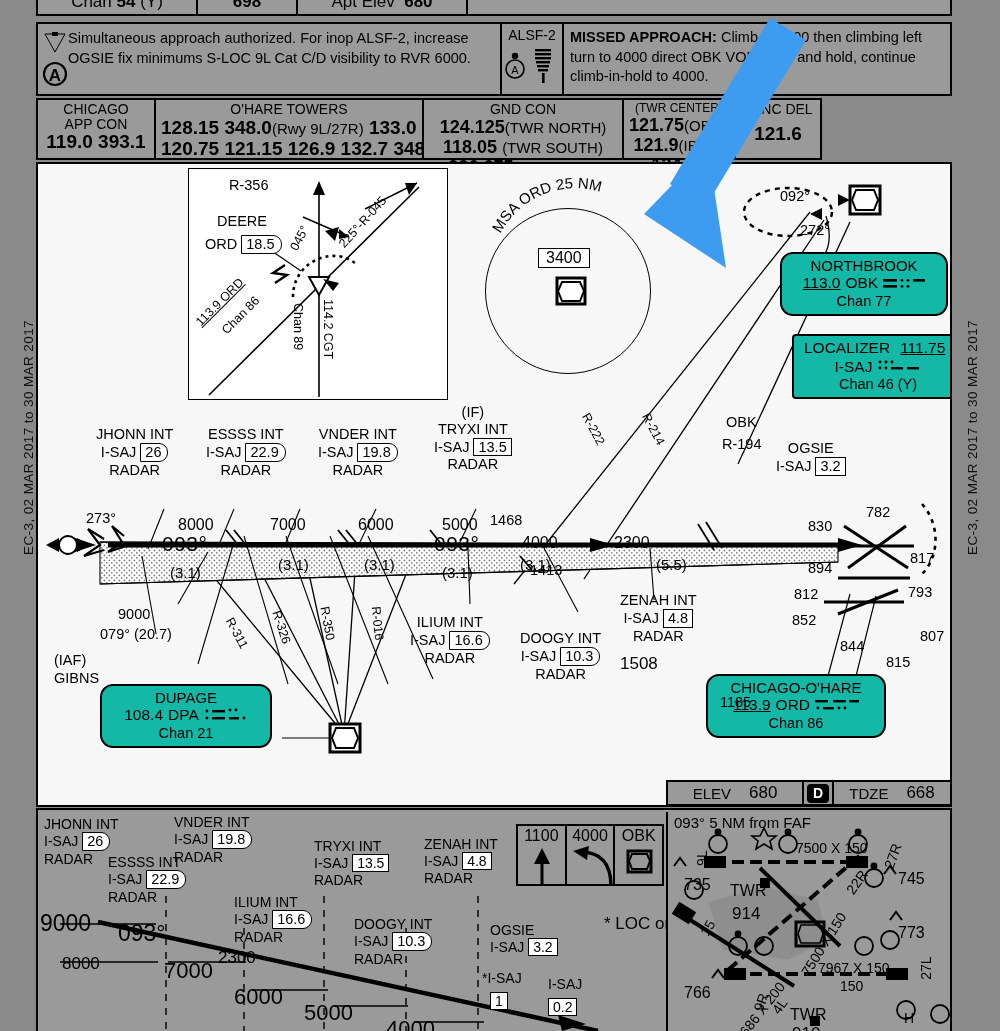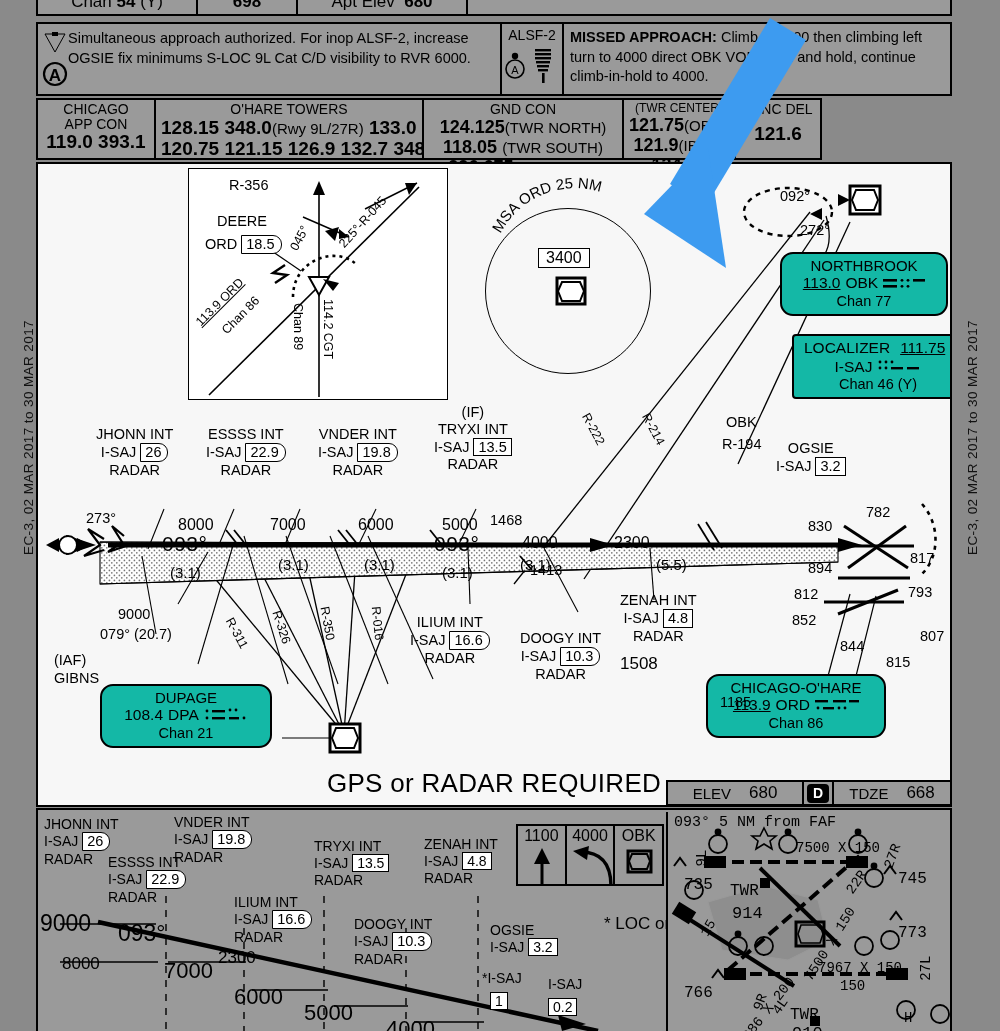--- a/index.html
+++ b/index.html
@@ -122,21 +122,21 @@
   #elev-row .c { display:flex; align-items:center; justify-content:center;
       font-size:15px; border-right:2px solid #000; }
   #elev-row .c:last-child { border-right:none; }
   #dbadge { width:22px; height:19px; background:#000; color:#fff; border-radius:4px;
       font-size:14px; font-weight:bold; display:flex; align-items:center;
       justify-content:center; }
 
   #botpanel { left:36px; top:808px; width:916px; height:223px; border:2px solid #000;
       border-bottom:none; background:#9a9a9a; overflow:hidden; }
   #apt-inset { position:absolute; left:628px; top:2px; width:320px; height:219px;
-      border-left:2px solid #000; overflow:hidden; background:#9a9a9a;font-family:Liberation Mono, monospace; }
+      border-left:2px solid #000; overflow:hidden; background:#9a9a9a; }
   .bt { position:absolute; font-size:14px; line-height:1.16; white-space:nowrap; }
   .bt.l { font-size:17px; }
   .bt.xl { font-size:23px; }
 
   
   #ma-tbl { position:absolute; left:478px; top:14px; width:148px; height:62px;
       display:flex; border:2px solid #000; }
   #ma-tbl .c { flex:1; border-right:2px solid #000; position:relative; text-align:center;
       font-size:16px; padding-top:1px; }
   #ma-tbl .c:last-child { border-right:none; }
@@ -654,21 +654,20 @@
       <div class="spot" style="left:870px; top:420px;">
         <span>793</span>
       </div>
       <div class="spot" style="left:882px; top:464px;">
         <span>807</span>
       </div>
       <div class="spot" style="left:848px; top:490px;">
         <span>815</span>
       </div>
 
-      <div id="gps" class="abs">GPS or RADAR REQUIRED</div>
     </div>
   </div>
 
   <svg class="abs" style="left:630px; top:18px;" width="220" height="280">
     <g>
       <path d="M140,0 L176,22 L76,188 L40,166 Z" fill="#3d9bf0"></path>
       <polygon points="78,130 96,250 14,196" fill="#3d9bf0"></polygon>
     </g>
   </svg>
 

